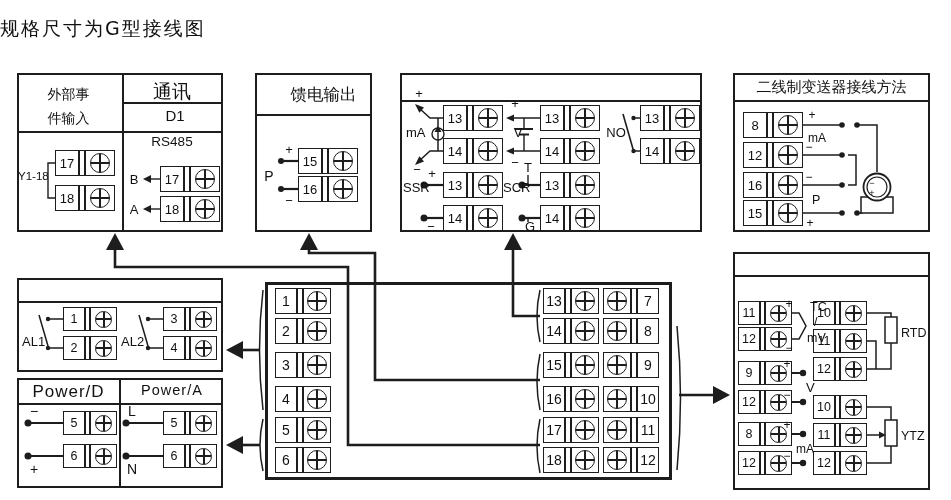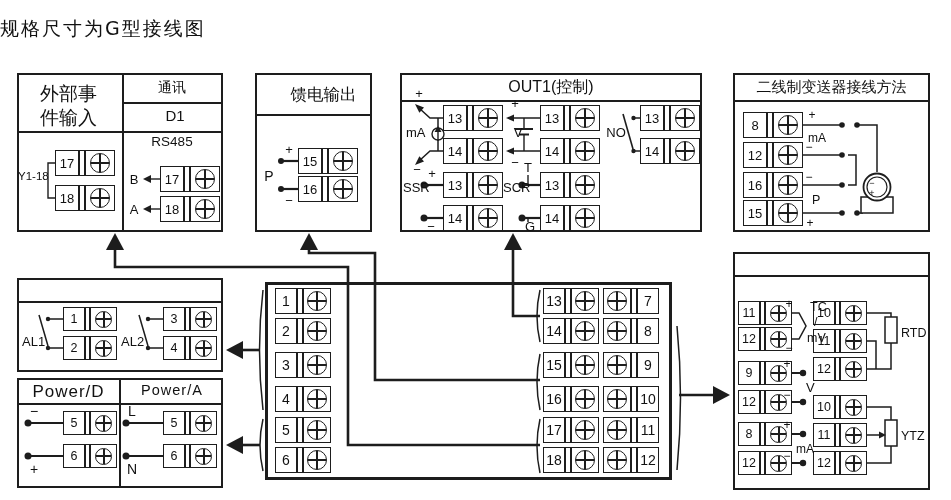--- a/index.html
+++ b/index.html
@@ -57,30 +57,29 @@
   <div class="hline" style="left:124px;top:102px;width:97px;height:2px"></div>
   <div class="hline" style="left:19px;top:131px;width:202px;height:2px"></div>
   <div class="hline" style="left:257px;top:114px;width:113px;height:2px"></div>
   <div class="hline" style="left:402px;top:100px;width:298px;height:2px"></div>
   <div class="hline" style="left:735px;top:100px;width:193px;height:2px"></div>
   <div class="hline" style="left:19px;top:301px;width:202px;height:2px"></div>
   <div class="vline" style="left:119px;top:380px;width:2px;height:106px"></div>
   <div class="hline" style="left:19px;top:403px;width:202px;height:2px"></div>
   <div class="hline" style="left:735px;top:275px;width:193px;height:2px"></div>
 
-  <div class="ct" style="left:17px;top:82px;width:103px;font-size:19px;line-height:24px">
+  <div class="ct" style="left:17px;top:82px;width:103px;font-size:14px;line-height:24px">
     <div>外部事</div>
     <div>件输入</div>
   </div>
-  <div class="ct" style="left:123px;top:79px;width:98px;font-size:14px">通讯</div>
+  <div class="ct" style="left:123px;top:79px;width:98px;font-size:19px">通讯</div>
   <div class="ct" style="left:123px;top:107px;width:104px;font-size:15px">D1</div>
   <div class="ct" style="left:123px;top:134px;width:98px;font-size:13.5px">RS485</div>
   <div class="lab" style="left:18px;top:170px;width:32px;font-size:11.5px">Y1-18</div>
   <div class="ct" style="left:265px;top:84px;width:117px;font-size:16.5px">馈电输出</div>
-  <div class="ct" style="left:400px;top:77px;width:302px;font-size:16px">OUT1(控制)</div>
   <div class="ct" style="left:733px;top:78px;width:197px;font-size:15px">二线制变送器接线方法</div>
   <div class="ct" style="left:17px;top:382px;width:103px;font-size:17px;letter-spacing:1px">Power/D</div>
   <div class="ct" style="left:121px;top:382px;width:102px;font-size:14.5px;letter-spacing:1px">Power/A</div>
 
   <div class="vstack" style="left:55px;top:150px;--g:9px">
 
   <div class="trow">
         <span class="tnum">17</span>
         <span class="tgap"></span>
         <span class="tscrew">

